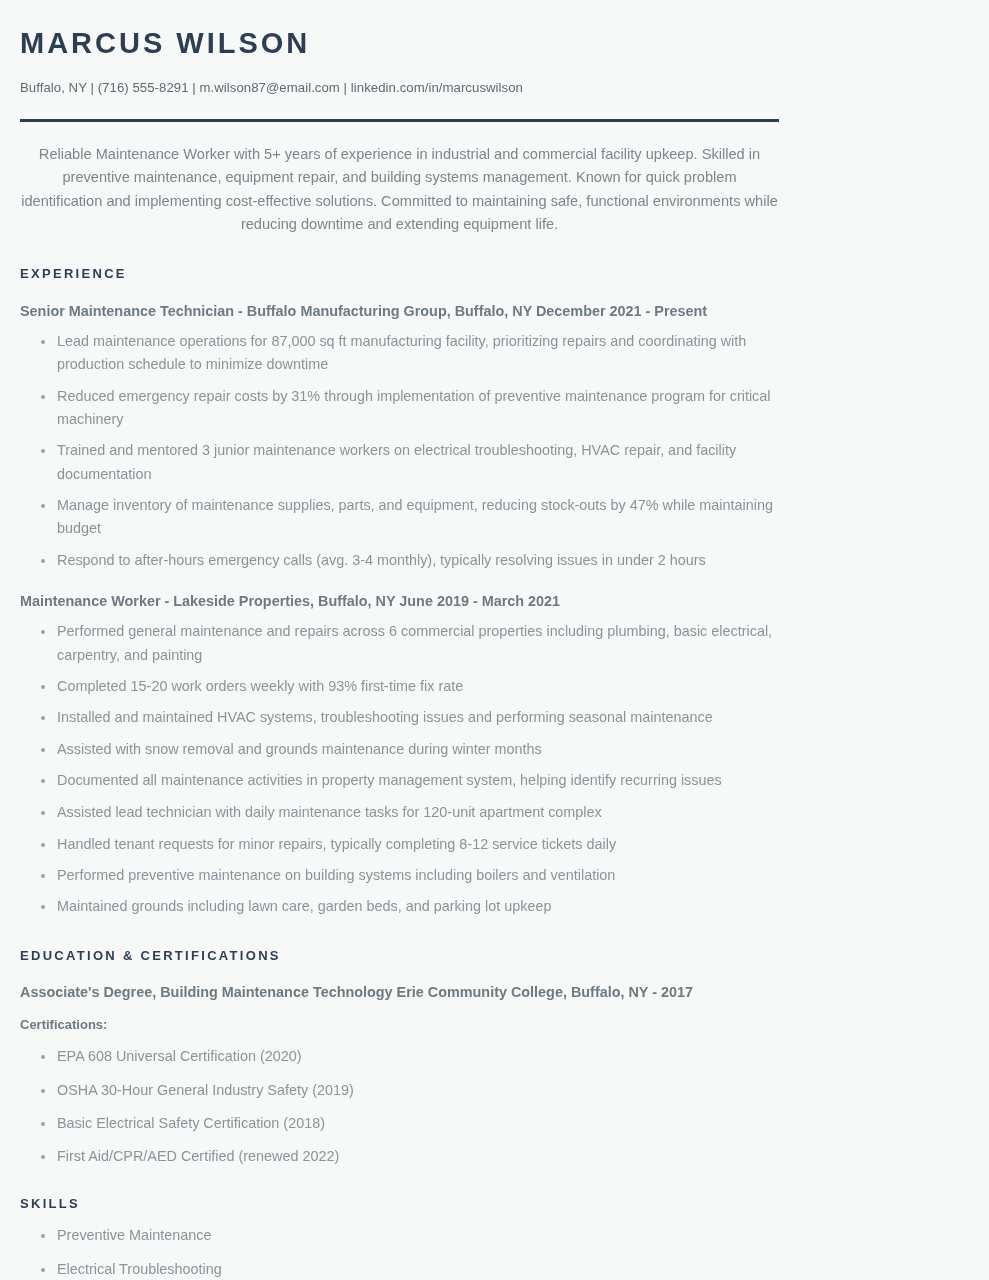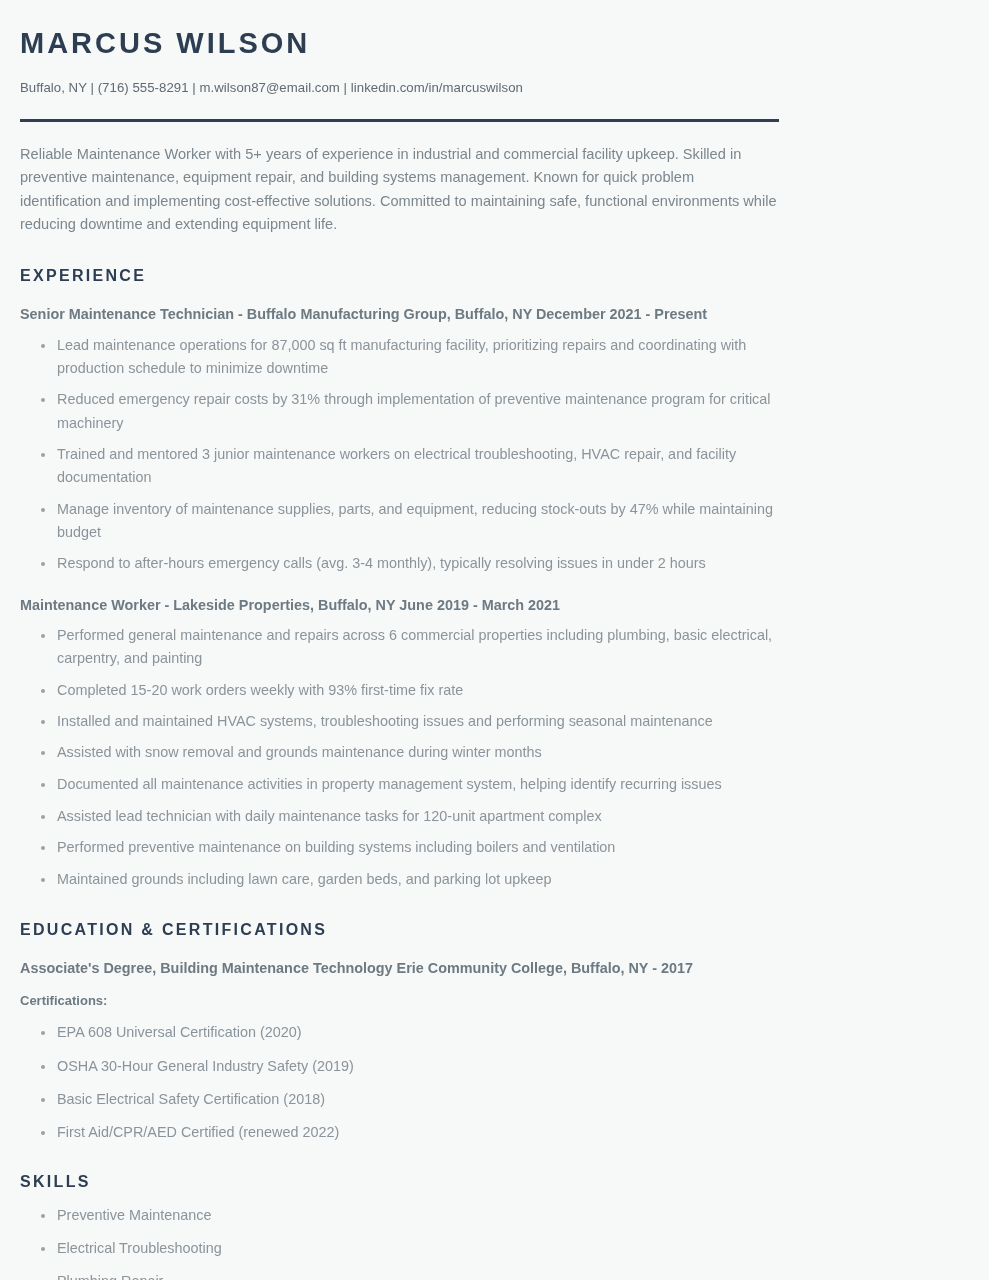--- a/index.html
+++ b/index.html
@@ -42,25 +42,26 @@
     margin: 22px 0 0 0;
   }
 
   
   .summary {
     font-size: 14.6px;
     color: #7b868d;
     line-height: 1.62;
     margin: 21px 0 0 0;
     max-width: 930px;
+    text-align: center;
   }
 
   
   .section-title {
-    font-size: 16px;
+    font-size: 13px;
     font-weight: bold;
     letter-spacing: 2.3px;
     color: #2d3e52;
     margin: 29px 0 0 0;
     line-height: 1.2;
   }
   .section-title.tight { margin-top: 27px; }
 
   
   .entry-head {
@@ -142,20 +143,21 @@
       <li>Completed 15-20 work orders weekly with 93% first-time fix rate</li>
       <li>Installed and maintained HVAC systems, troubleshooting issues and performing seasonal maintenance</li>
       <li>Assisted with snow removal and grounds maintenance during winter months</li>
       <li>Documented all maintenance activities in property management system, helping identify recurring issues</li>
     </ul>
   </div>
 
   <div>
     <ul class="bullets">
       <li>Assisted lead technician with daily maintenance tasks for 120-unit apartment complex</li>
+      <li>Handled tenant requests for minor repairs, typically completing 8-12 service tickets daily</li>
       <li>Performed preventive maintenance on building systems including boilers and ventilation</li>
       <li>Maintained grounds including lawn care, garden beds, and parking lot upkeep</li>
     </ul>
   </div>
 
   <h2 class="section-title">EDUCATION &amp; CERTIFICATIONS</h2>
 
   <div class="entry-head">Associate's Degree, Building Maintenance Technology Erie Community College, Buffalo, NY - 2017</div>
 
   <div class="sub-label">Certifications:</div>

